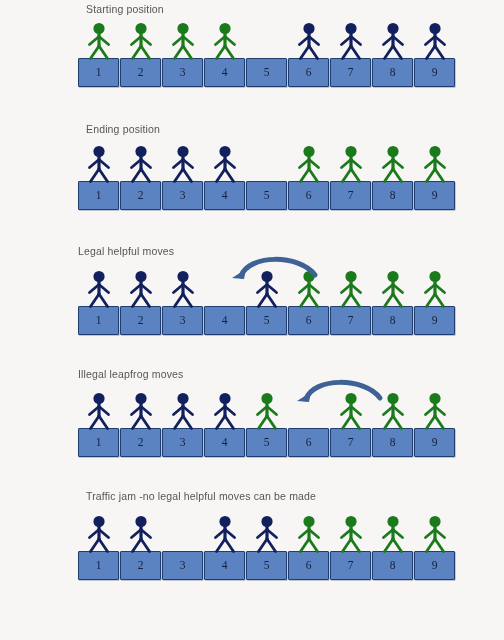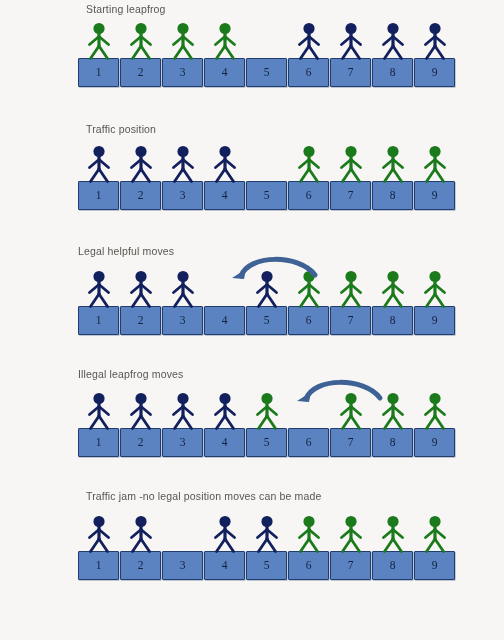--- a/index.html
+++ b/index.html
@@ -78,21 +78,21 @@
   }
   .arrow svg {
     display: block;
   }
 </style>
 </head>
 <body>
 
 <div id="diagram">
     <div class="row" style="top: 0px;">
-      <div class="row-label" style="left: 86px; top: 3px; color: rgb(89, 85, 80);">Starting leapfrog</div>
+      <div class="row-label" style="left: 86px; top: 3px; color: rgb(89, 85, 80);">Starting position</div>
       <div class="board" style="top: 58px;">
         <div class="cell" style="left: 0px; background: rgb(91, 131, 193); border-color: rgb(31, 61, 110);">
           <div class="cell-num" style="color: rgb(20, 32, 60);">1</div>
         </div>
         <div class="cell" style="left: 42px; background: rgb(91, 131, 193); border-color: rgb(31, 61, 110);">
           <div class="cell-num" style="color: rgb(20, 32, 60);">2</div>
         </div>
         <div class="cell" style="left: 84px; background: rgb(91, 131, 193); border-color: rgb(31, 61, 110);">
           <div class="cell-num" style="color: rgb(20, 32, 60);">3</div>
         </div>
@@ -190,21 +190,21 @@
           <circle cx="21" cy="8.5" r="5.6" fill="#12205e"></circle>
           <line x1="21" y1="13" x2="21" y2="26" stroke="#12205e" stroke-width="3.2" stroke-linecap="round"></line>
           <line x1="21" y1="16.5" x2="11.5" y2="24.5" stroke="#12205e" stroke-width="2.8" stroke-linecap="round"></line>
           <line x1="21" y1="16.5" x2="30.5" y2="24.5" stroke="#12205e" stroke-width="2.8" stroke-linecap="round"></line>
           <line x1="21" y1="26" x2="12.5" y2="38.5" stroke="#12205e" stroke-width="2.8" stroke-linecap="round"></line>
           <line x1="21" y1="26" x2="29.5" y2="38.5" stroke="#12205e" stroke-width="2.8" stroke-linecap="round"></line>
         </svg>
       </div>
     </div>
     <div class="row" style="top: 0px;">
-      <div class="row-label" style="left: 86px; top: 123px; color: rgb(89, 85, 80);">Traffic position</div>
+      <div class="row-label" style="left: 86px; top: 123px; color: rgb(89, 85, 80);">Ending position</div>
       <div class="board" style="top: 181px;">
         <div class="cell" style="left: 0px; background: rgb(91, 131, 193); border-color: rgb(31, 61, 110);">
           <div class="cell-num" style="color: rgb(20, 32, 60);">1</div>
         </div>
         <div class="cell" style="left: 42px; background: rgb(91, 131, 193); border-color: rgb(31, 61, 110);">
           <div class="cell-num" style="color: rgb(20, 32, 60);">2</div>
         </div>
         <div class="cell" style="left: 84px; background: rgb(91, 131, 193); border-color: rgb(31, 61, 110);">
           <div class="cell-num" style="color: rgb(20, 32, 60);">3</div>
         </div>
@@ -538,21 +538,21 @@
         </svg>
       </div>
       <div class="arrow" style="left: 294px; top: 373px;">
         <svg viewBox="0 0 90 30" width="90" height="30" xmlns="http://www.w3.org/2000/svg">
           <path d="M 12 26 C 20 4, 70 4, 86 25" fill="none" stroke="#3f6296" stroke-width="5" stroke-linecap="round"></path>
           <path d="M 3 28 L 17 19 L 15 29 Z" fill="#3f6296"></path>
         </svg>
       </div>
     </div>
     <div class="row" style="top: 0px;">
-      <div class="row-label" style="left: 86px; top: 490px; color: rgb(89, 85, 80);">Traffic jam -no legal position moves can be made</div>
+      <div class="row-label" style="left: 86px; top: 490px; color: rgb(89, 85, 80);">Traffic jam -no legal helpful moves can be made</div>
       <div class="board" style="top: 551px;">
         <div class="cell" style="left: 0px; background: rgb(91, 131, 193); border-color: rgb(31, 61, 110);">
           <div class="cell-num" style="color: rgb(20, 32, 60);">1</div>
         </div>
         <div class="cell" style="left: 42px; background: rgb(91, 131, 193); border-color: rgb(31, 61, 110);">
           <div class="cell-num" style="color: rgb(20, 32, 60);">2</div>
         </div>
         <div class="cell" style="left: 84px; background: rgb(91, 131, 193); border-color: rgb(31, 61, 110);">
           <div class="cell-num" style="color: rgb(20, 32, 60);">3</div>
         </div>

